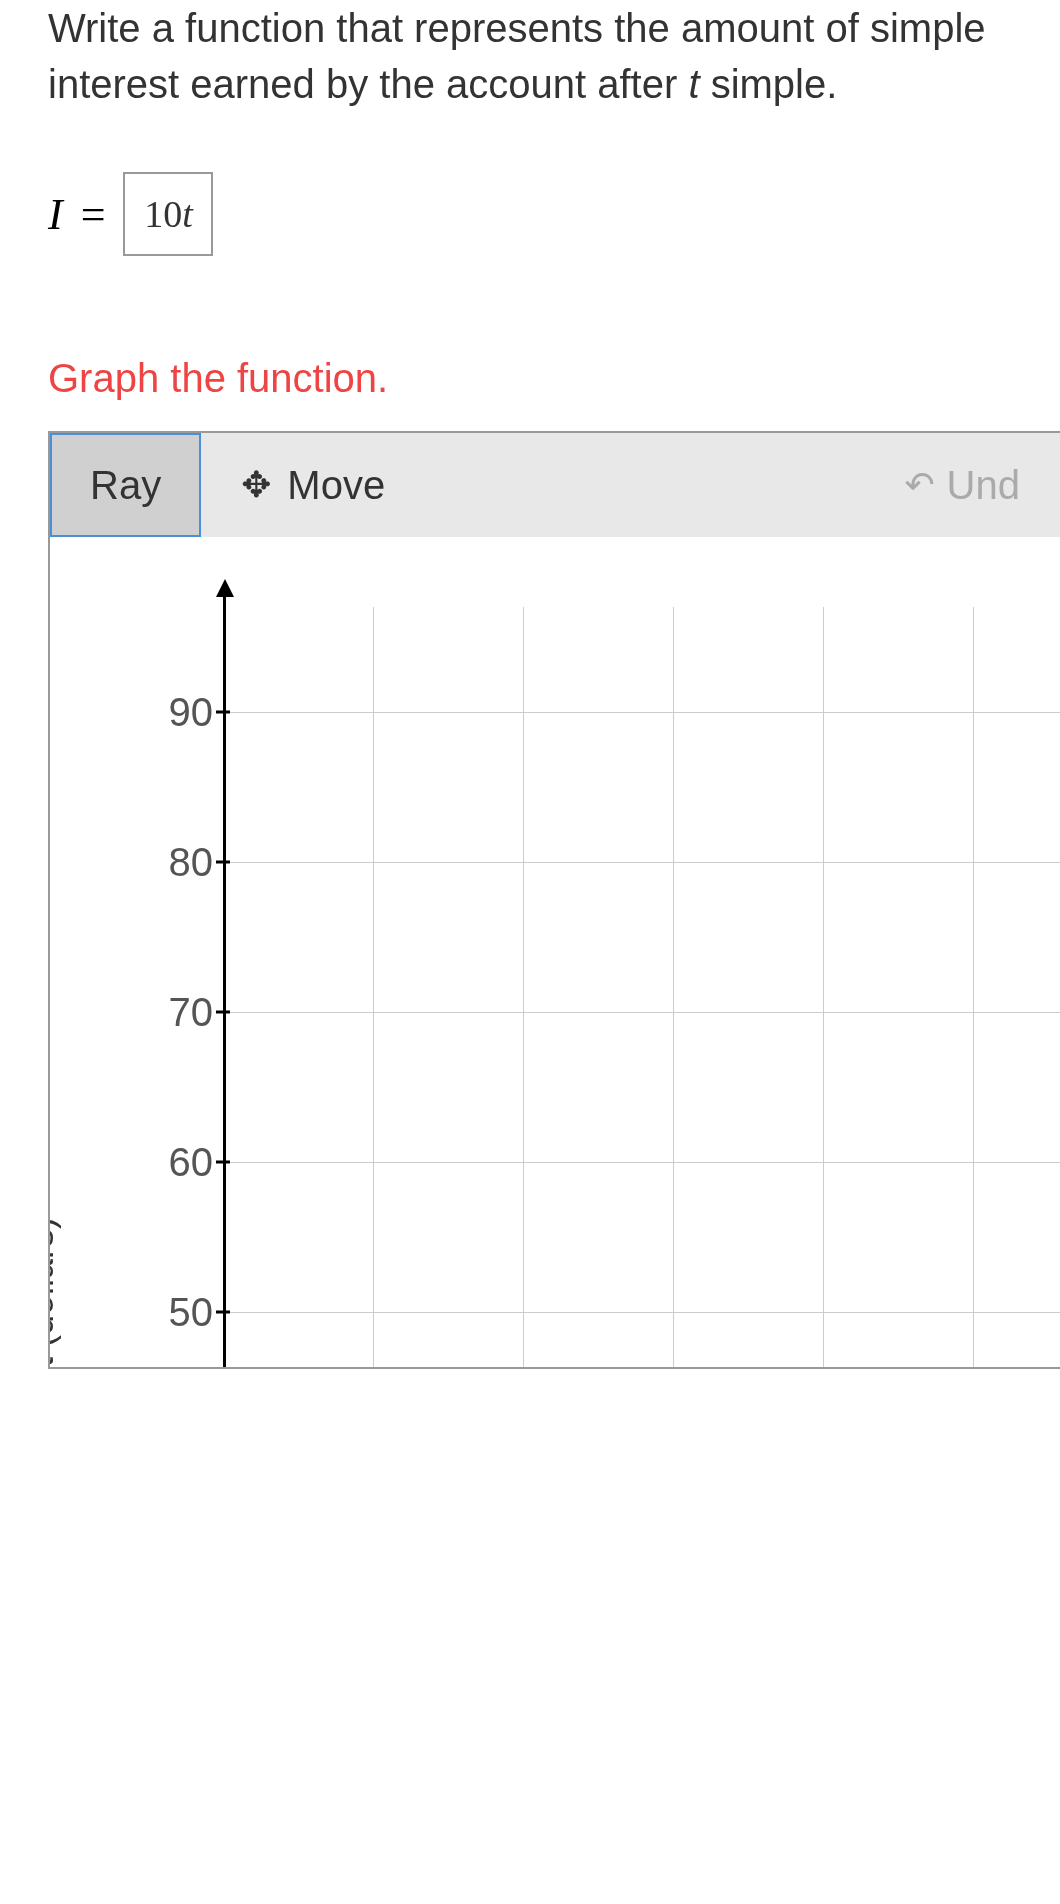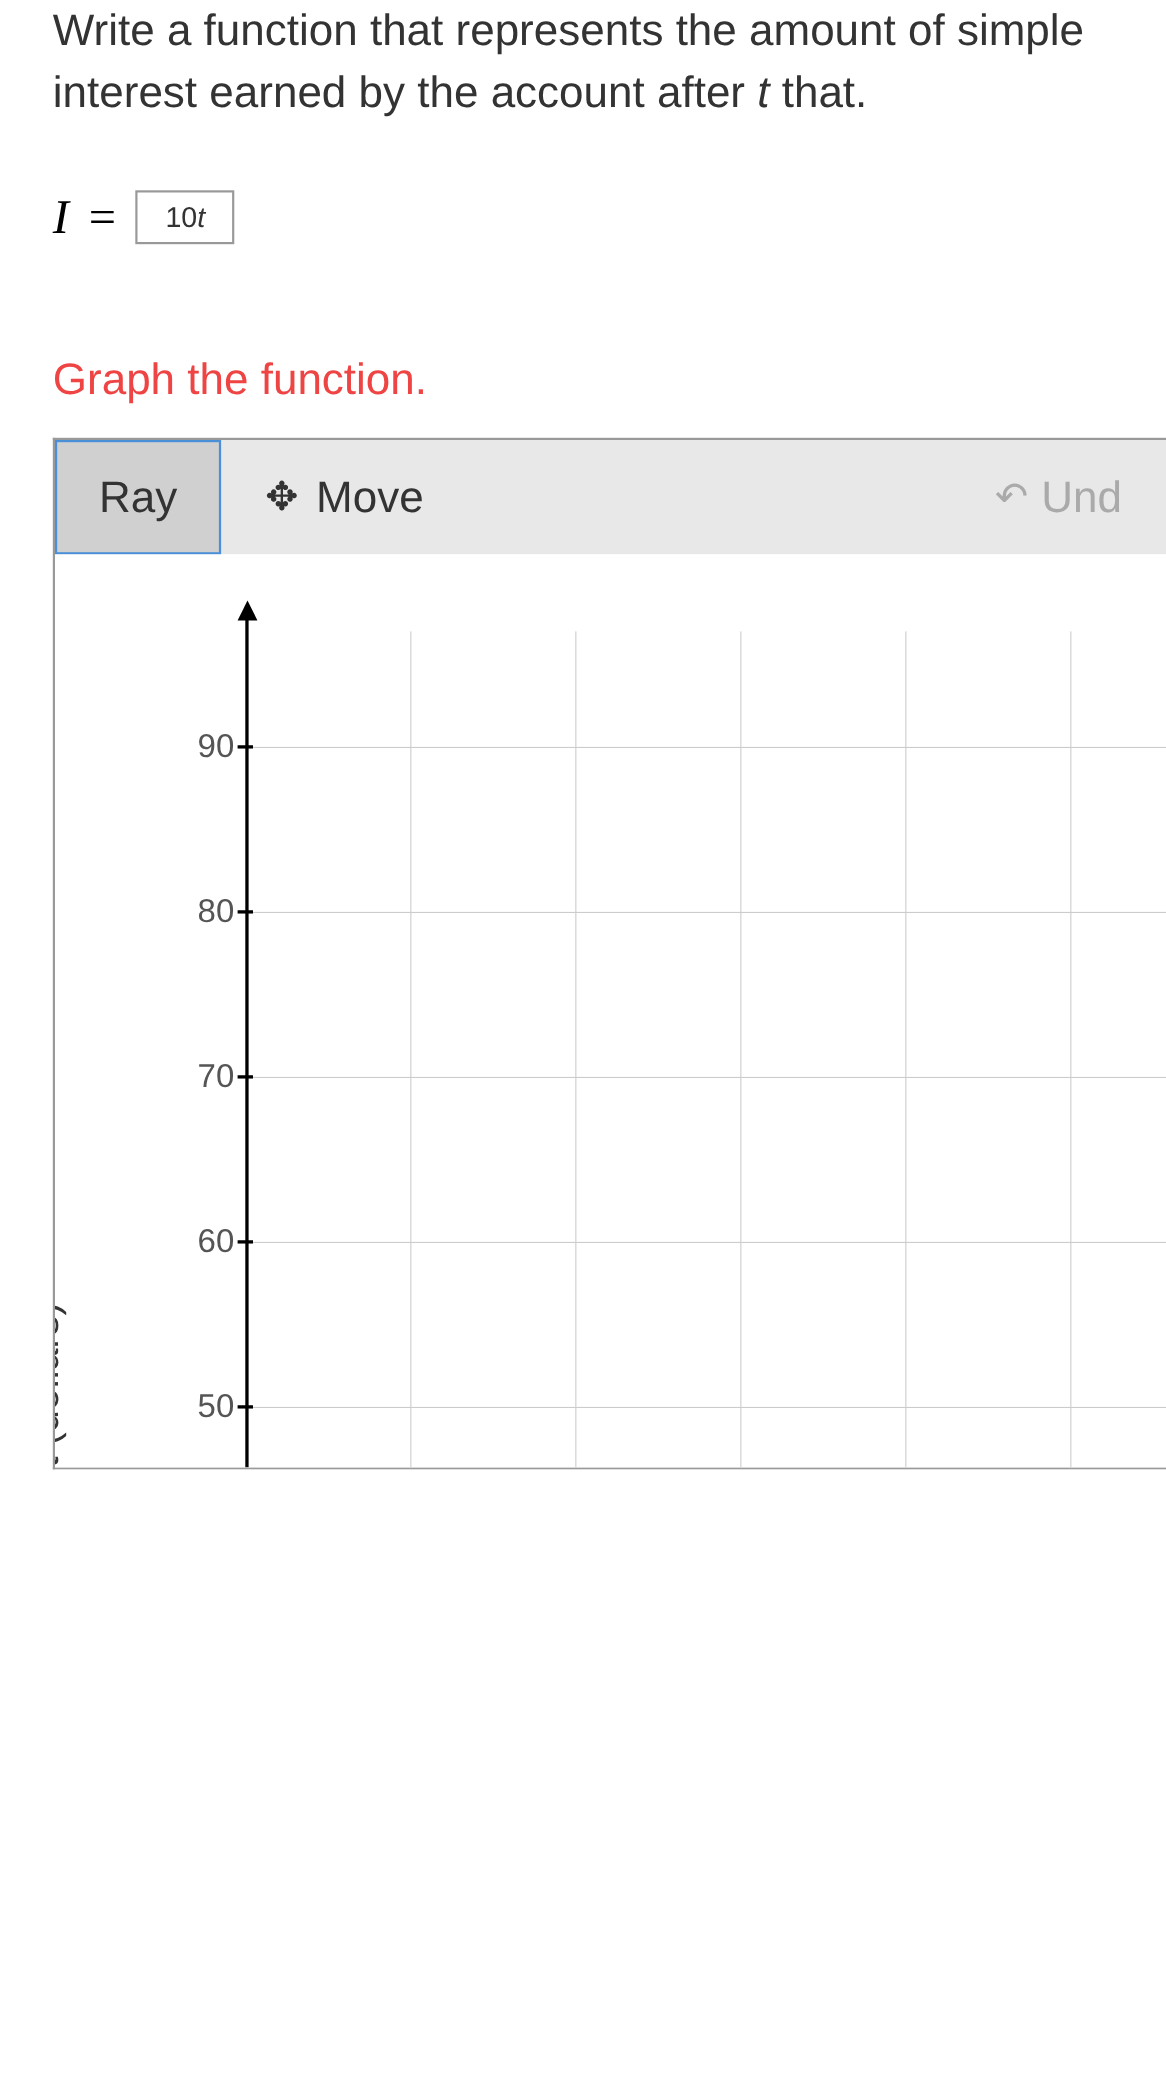--- a/index.html
+++ b/index.html
@@ -43,23 +43,23 @@
       font-size: 44px;
       margin-right: 18px;
     }
     .equation-eq {
       font-family: 'Times New Roman', serif;
       font-size: 44px;
       margin-right: 18px;
     }
     .equation-input {
       border: 2px solid #999;
-      padding: 7px 14px;
-      font-size: 26px;
-      font-family: Liberation Sans, sans-serif;
+      padding: 18px 14px;
+      font-size: 38px;
+      font-family: Liberation Serif, serif;
       color: #333;
       min-width: 90px;
       text-align: center;
     }
     .equation-input .t {
       font-style: italic;
     }
     .graph-label {
       font-size: 40px;
       color: #ef4444;
@@ -166,39 +166,39 @@
       height: 0;
       border-left: 9px solid transparent;
       border-right: 9px solid transparent;
       border-bottom: 18px solid #000;
     }
     .y-tick-label {
       position: absolute;
       left: 70px;
       width: 45px;
       text-align: right;
-      font-size: 30px;
+      font-size: 40px;
       color: #555;
       transform: translateY(-50%);
     }
     .y-tick {
       position: absolute;
       left: 118px;
       width: 14px;
       height: 3px;
       background: #000;
       transform: translateY(-50%);
     }
   </style>
 </head>
 <body>
 
 <div class="content">
   <p class="problem-text">
-    <span>Write a function that represents the amount of simple interest earned by the account after </span><span class="italic">t</span><span> that.</span>
+    <span>Write a function that represents the amount of simple interest earned by the account after </span><span class="italic">t</span><span> simple.</span>
   </p>
 
 
   <div class="equation-row">
     <span class="equation-var">I</span>
     <span class="equation-eq">=</span>
     <span class="equation-input">
       <span>10</span><span class="t">t</span>
     </span>
   </div>

